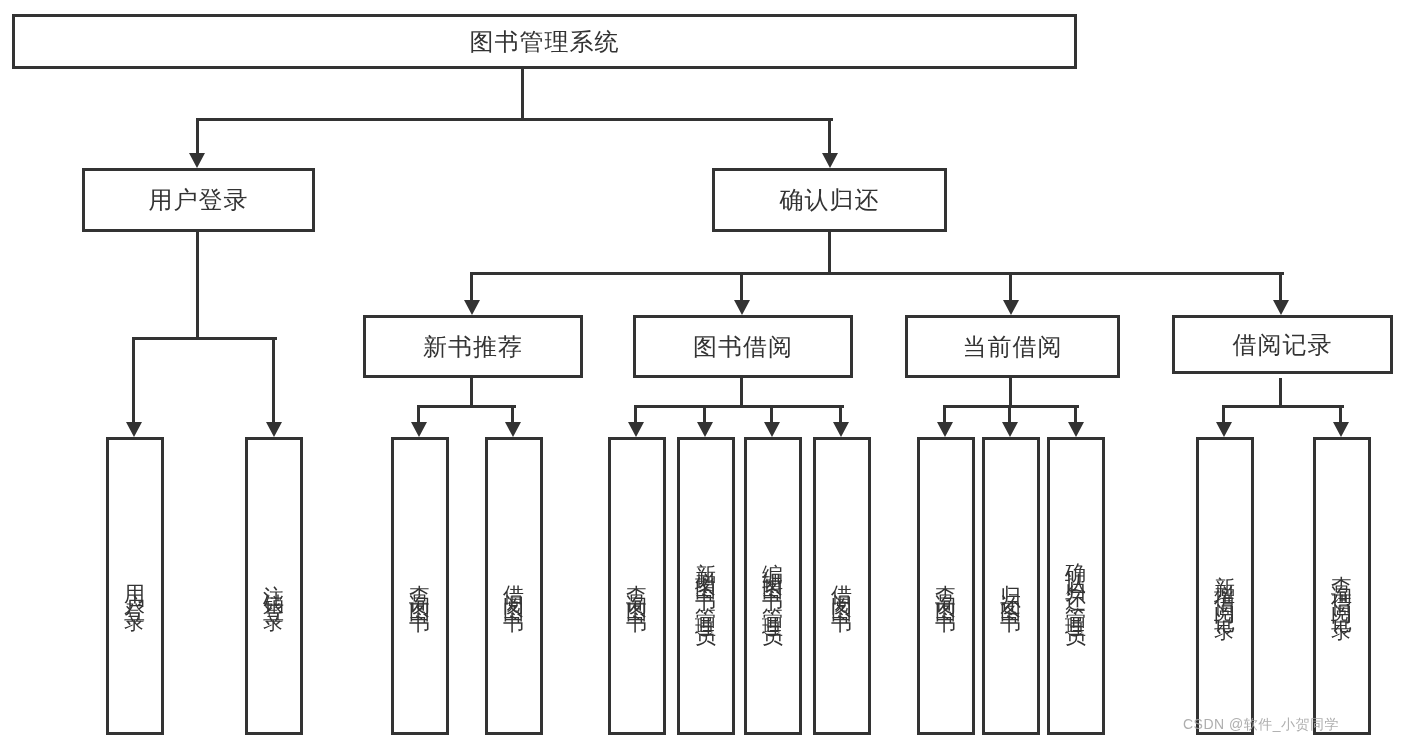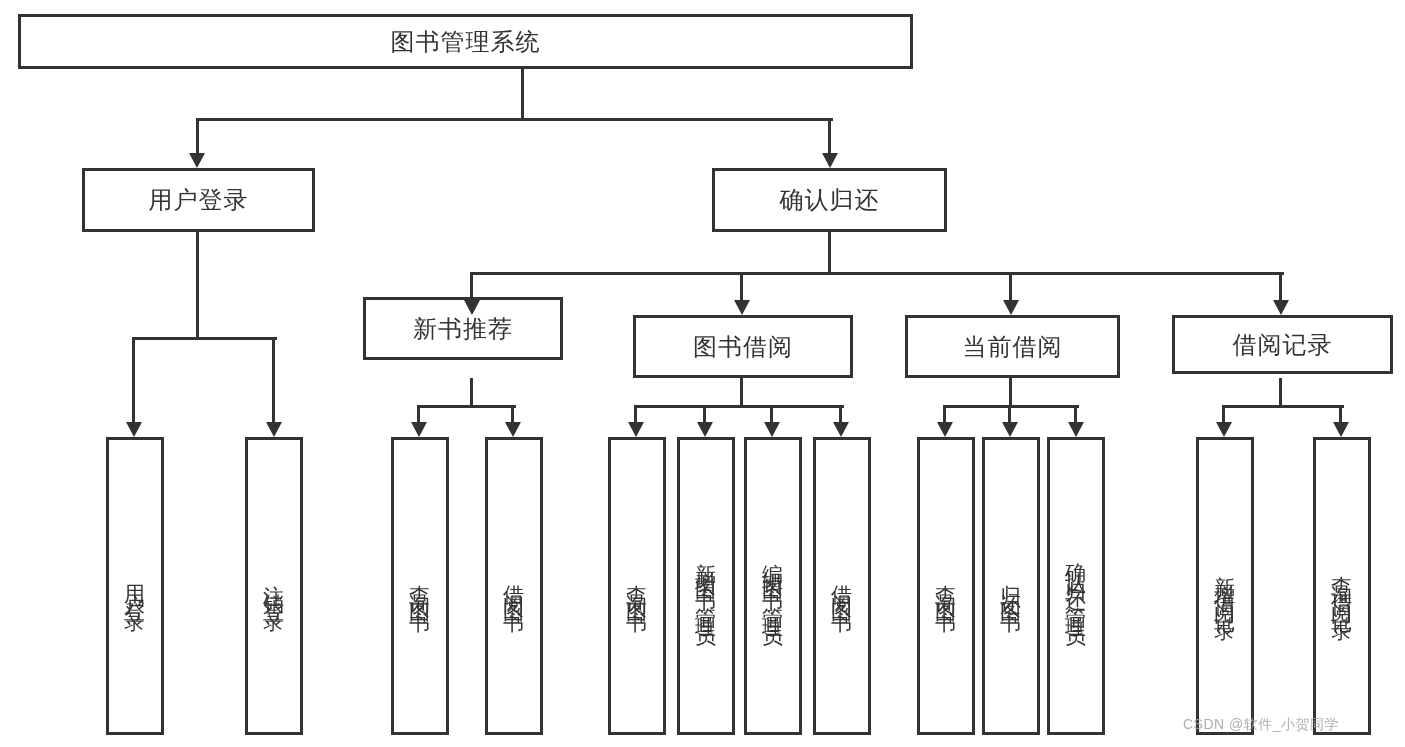--- a/index.html
+++ b/index.html
@@ -37,26 +37,26 @@
     position:absolute;left:1183px;top:716px;
     font-size:14px;color:#a6a6a6;opacity:.9;
     white-space:nowrap;z-index:5;letter-spacing:0.5px;
   }
 </style>
 </head>
 <body>
 
 <div id="canvas">
 
-  <div class="box" style="left:18px;top:14px;width:895px;height:55px">图书管理系统</div>
+  <div class="box" style="left:12px;top:14px;width:1065px;height:55px">图书管理系统</div>
 
   <div class="box" style="left:82px;top:168px;width:233px;height:64px">用户登录</div>
   <div class="box" style="left:712px;top:168px;width:235px;height:64px">确认归还</div>
 
-  <div class="box" style="left:363px;top:297px;width:200px;height:63px">新书推荐</div>
+  <div class="box" style="left:363px;top:315px;width:220px;height:63px">新书推荐</div>
   <div class="box" style="left:905px;top:315px;width:215px;height:63px">当前借阅</div>
   <div class="box" style="left:633px;top:315px;width:220px;height:63px">图书借阅</div>
   <div class="box" style="left:1172px;top:315px;width:221px;height:59px">借阅记录</div>
 
   <div class="vbox" style="left:106px;top:437px;width:58px;height:298px">
     <span>用户登录</span>
   </div>
   <div class="vbox" style="left:245px;top:437px;width:58px;height:298px">
     <span>注销登录</span>
   </div>

